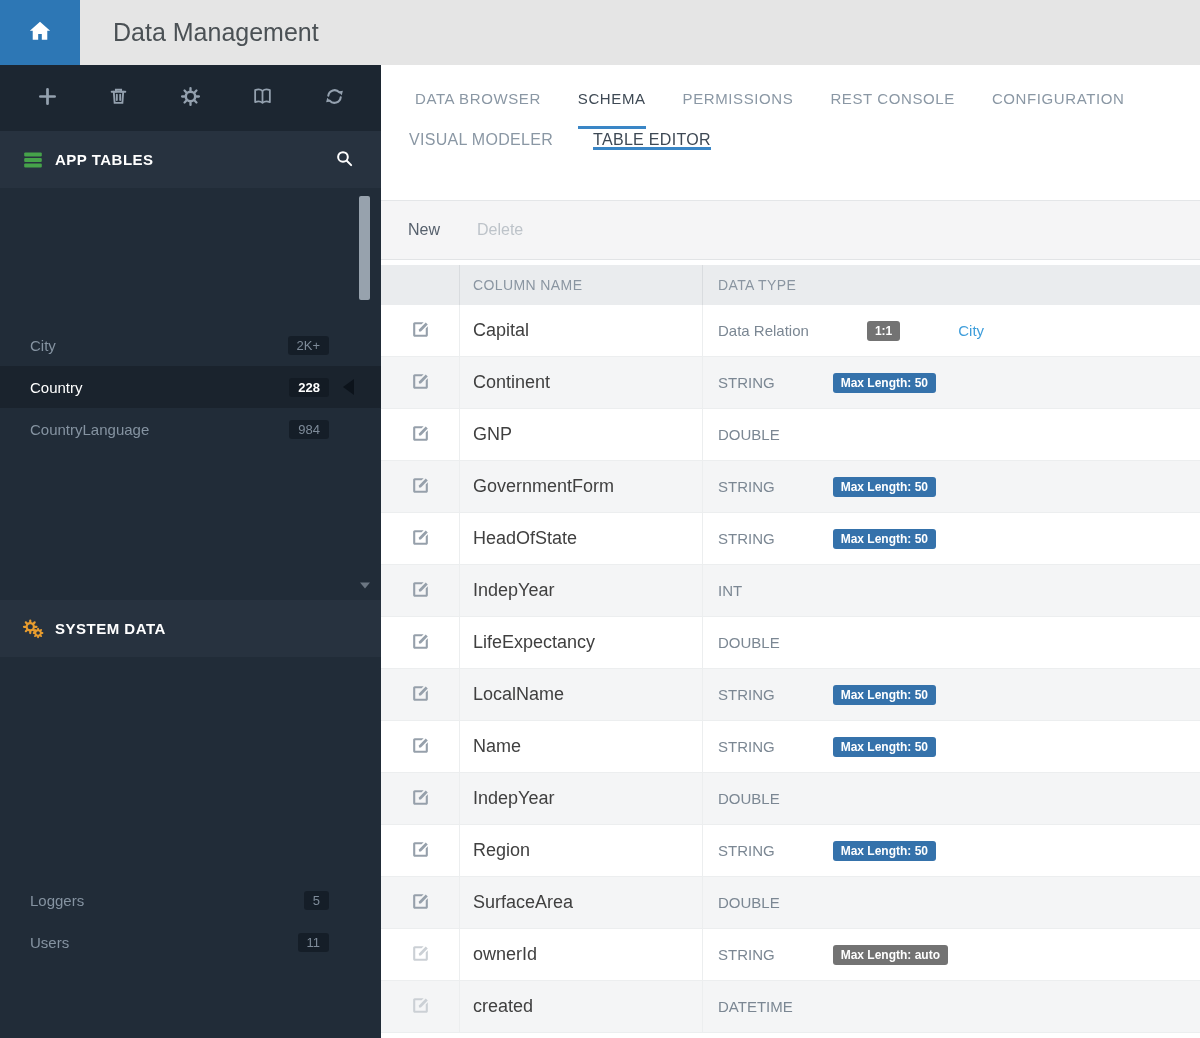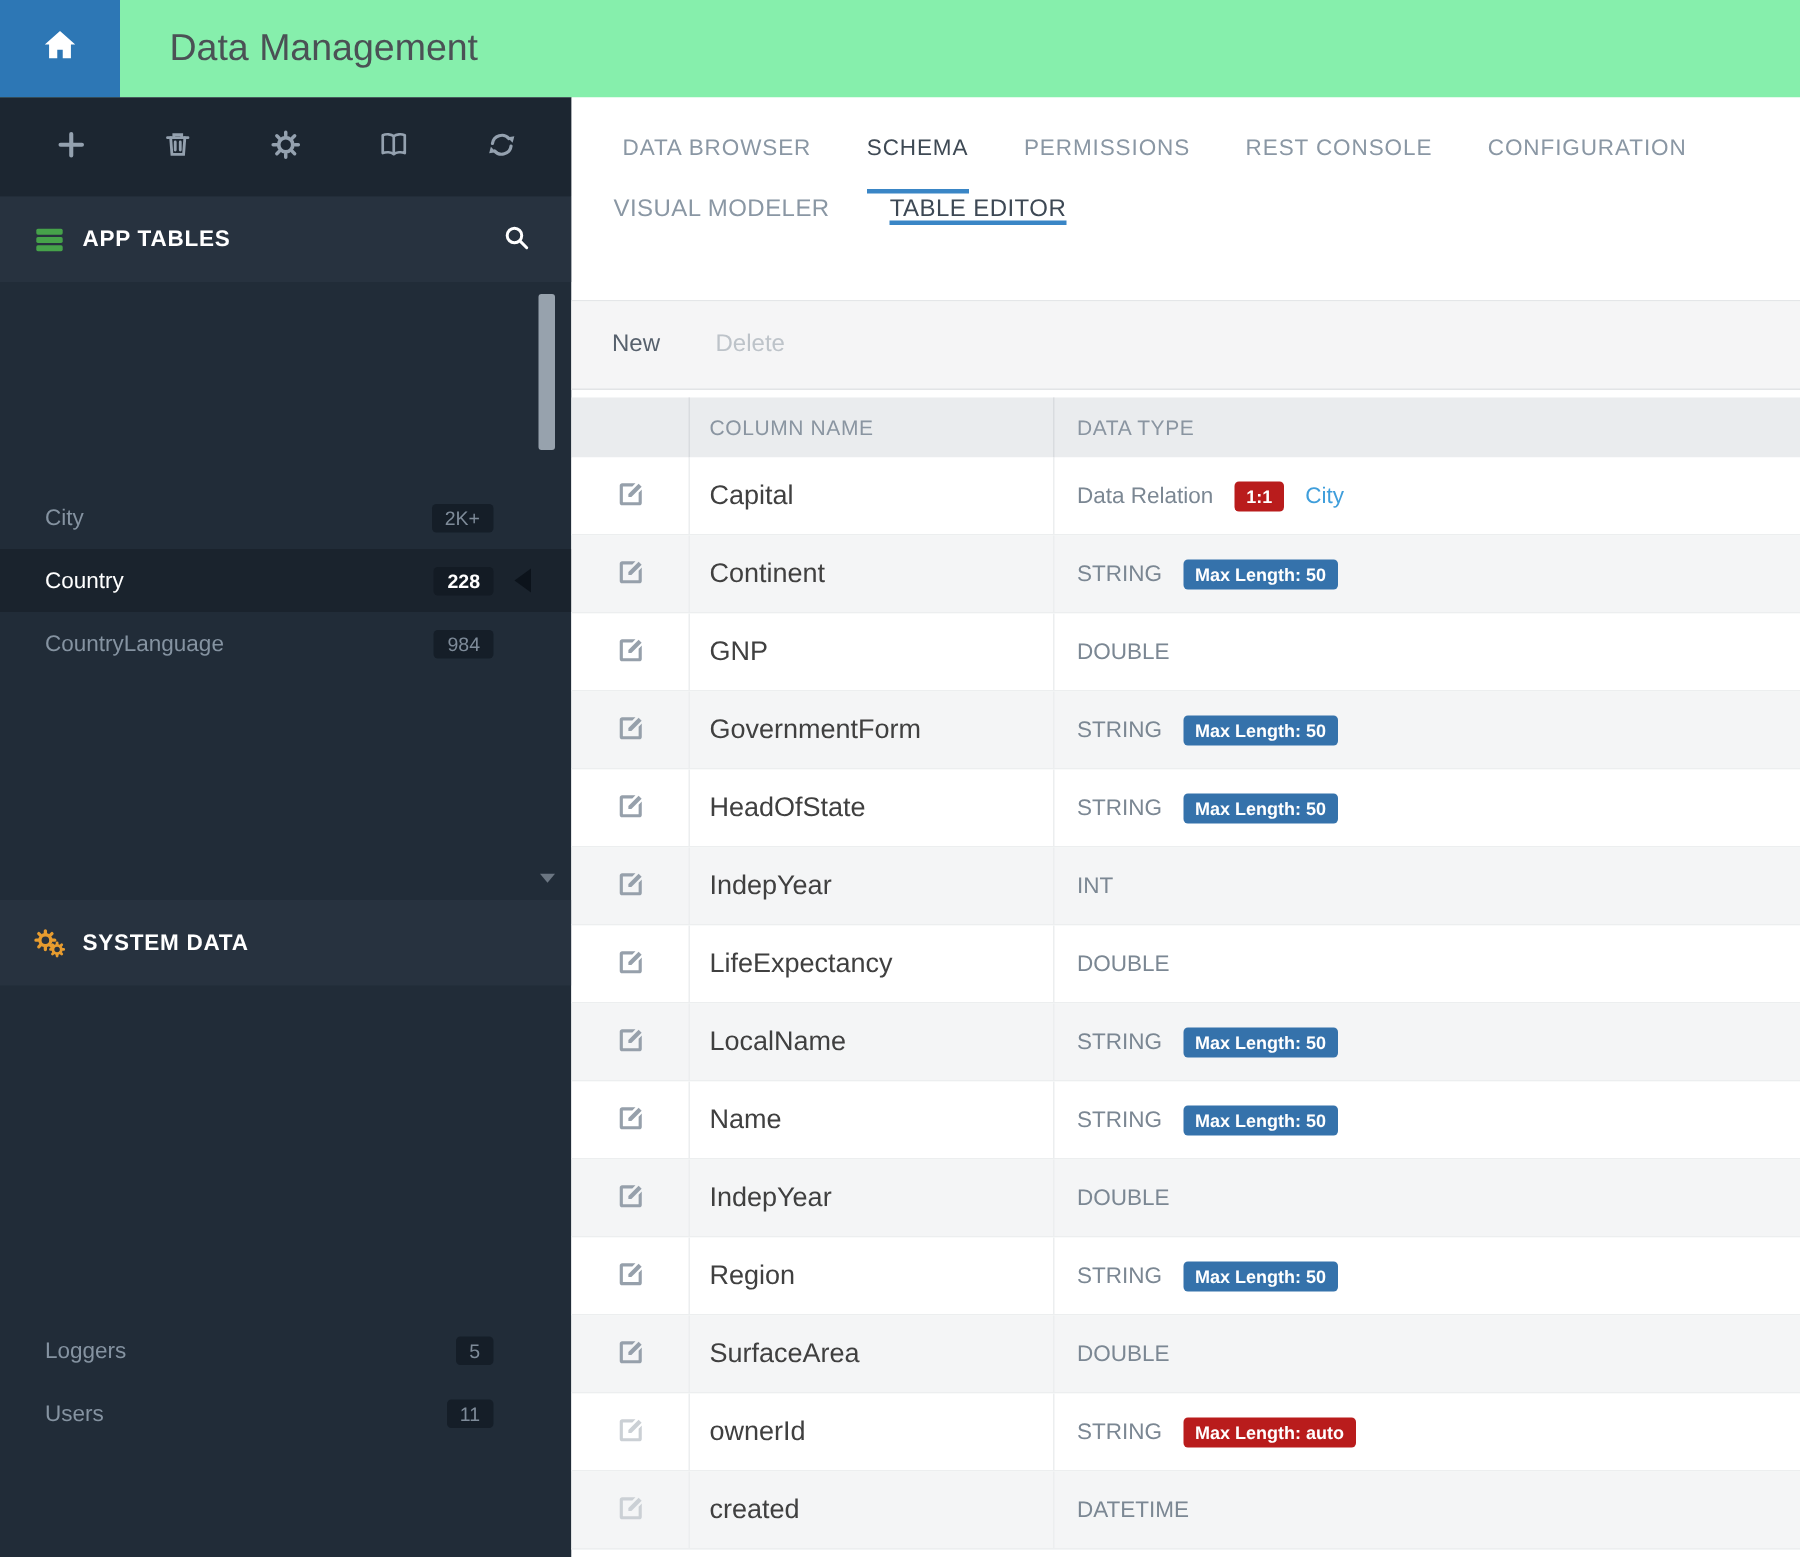--- a/index.html
+++ b/index.html
@@ -7,21 +7,21 @@
   body {
     font-family: "Liberation Sans", "DejaVu Sans", sans-serif;
     background: #ffffff;
     position: relative;
     color: #444;
   }
 
   
   .topbar {
     position: absolute; top: 0; left: 0; right: 0; height: 65px;
-    background: #86efac; display: flex; align-items: center;
+    background: #e5e5e5; display: flex; align-items: center;
   }
   .home-btn {
     width: 80px; height: 65px; background: #2d77b5; flex: 0 0 80px;
     display: flex; align-items: center; justify-content: center; cursor: pointer;
   }
   .home-btn svg { width: 26px; height: 26px; }
   .page-title { margin-left: 33px; font-size: 25px; color: #4b5155; font-weight: 500; }
 
   
   .sidebar {
@@ -111,33 +111,33 @@
   .gh-cell { display: flex; align-items: center; color: #8a95a1; font-size: 14px; letter-spacing: .4px; }
   .gh-edit { width: 79px; border-right: 1px solid #d9dcdf; }
   .gh-name { width: 243px; padding-left: 13px; border-right: 1px solid #d9dcdf; }
   .gh-type { flex: 1; padding-left: 15px; }
 
   .grid-row { display: flex; height: 52px; background: #ffffff; border-bottom: 1px solid #eceeef; }
   .grid-rows .grid-row:nth-child(even) { background: #f4f5f6; }
   .cell { display: flex; align-items: center; }
   .cell-edit { width: 79px; justify-content: center; border-right: 1px solid #eceeef; }
   .cell-name { width: 243px; padding-left: 13px; color: #404040; font-size: 18px; border-right: 1px solid #eceeef; }
-  .cell-type { flex: 1; padding-left: 15px; color: #7b8793; font-size: 15px; }
+  .cell-type { flex: 1; padding-left: 15px; color: #7b8793; font-size: 15px; gap: 44px; }
   .cell-type > * { margin-right: 14px; }
 
   .edit-btn { background: none; border: none; color: #96a0ab; cursor: pointer; width: 28px; height: 28px; display: flex; align-items: center; justify-content: center; }
   .edit-btn.disabled { color: #cbd0d5; cursor: default; }
   .edit-btn svg { width: 21px; height: 21px; }
 
   .badge {
     font-size: 12px; font-weight: 700; color: #ffffff;
     border-radius: 3px; padding: 4px 8px; line-height: 1; white-space: nowrap;
   }
   .badge-blue { background: #3572ab; }
-  .badge-dark { background: #b91c1c; }
+  .badge-dark { background: #737373; }
   .rel-link { color: #3f9edb; font-size: 15px; cursor: pointer; }
 </style>
 </head>
 <body>
 
 <header class="topbar">
   <div class="home-btn">
     <span>
       <svg viewBox="0 0 20 20" width="26" height="26">
           <path fill="#ffffff" d="M10 2.8L2.2 9.8h2.2v7h4.2v-4.4h2.8v4.4h4.2v-7h2.2z"></path>

